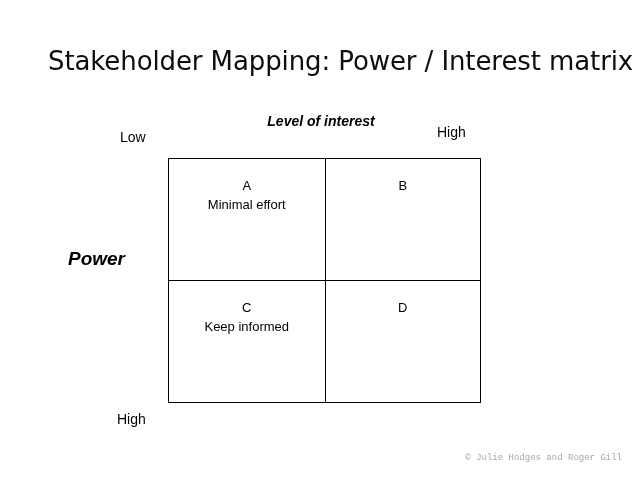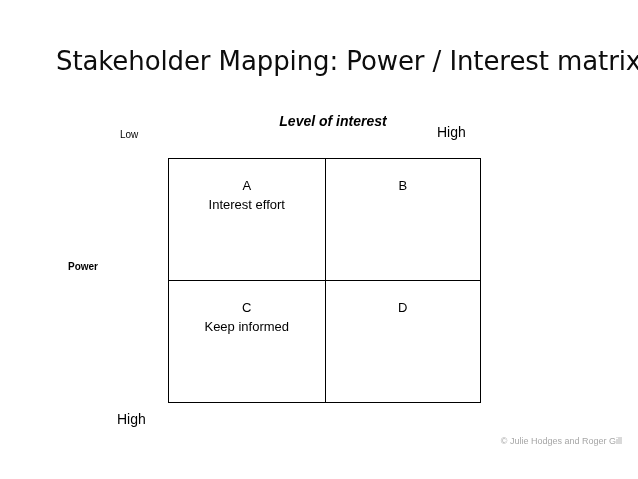--- a/index.html
+++ b/index.html
@@ -28,57 +28,57 @@
     left: 48px;
     top: 45px;
     width: 560px;
     font-family: "DejaVu Sans", sans-serif;
     font-size: 26px;
     font-weight: 400;
     line-height: 32px;
     letter-spacing: -0.1px;
     color: #0d0d0d;
     white-space: nowrap;
-    margin-left: 8px;
   }
 
   
   #interest-axis-title {
     position: absolute;
-    left: 176px;
+    left: 164px;
     top: 113px;
     width: 314px;
     text-align: center;
     font-size: 14px;
     font-weight: bold;
     font-style: italic;
     color: #000000;
   }
   #interest-low-label {
     position: absolute;
     left: 120px;
     top: 129px;
-    font-size: 10px;
+    font-size: 14px;
     font-weight: 400;
     color: #000000;
   }
   #interest-high-label {
     position: absolute;
     left: 437px;
     top: 124px;
     font-size: 14px;
     font-weight: 400;
     color: #000000;
   }
   #power-axis-title {
     position: absolute;
     left: 68px;
-    top: 261px;
-    font-size: 10px;
+    top: 248px;
+    font-size: 19px;
     font-weight: bold;
+    font-style: italic;
     color: #000000;
   }
   #power-high-label {
     position: absolute;
     left: 117px;
     top: 411px;
     font-size: 14px;
     font-weight: 400;
     color: #000000;
   }
@@ -117,22 +117,22 @@
     font-size: 13px;
     font-weight: 400;
     line-height: 20px;
     color: #000000;
   }
 
   
   #credit {
     position: absolute;
     right: 16px;
-    top: 436px;
-    font-family: Liberation Sans, sans-serif;
+    top: 453px;
+    font-family: Liberation Mono, monospace;
     font-size: 9px;
     font-weight: 400;
     color: #a6a6a6;
     white-space: nowrap;
   }
 </style>
 </head>
 <body>
 
 <div id="slide">
@@ -146,21 +146,21 @@
   <div id="interest-high-label">High</div>
 
   <div id="power-axis-title">Power</div>
 
   <div id="power-high-label">High</div>
 
   <div id="matrix">
 
     <div class="quadrant col-left row-top">
       <div class="quad-letter">A</div>
-      <div class="quad-desc">Interest effort</div>
+      <div class="quad-desc">Minimal effort</div>
     </div>
 
     <div class="quadrant col-right row-top">
       <div class="quad-letter">B</div>
     </div>
 
     <div class="quadrant col-left row-bottom">
       <div class="quad-letter">C</div>
       <div class="quad-desc">Keep informed</div>
     </div>

